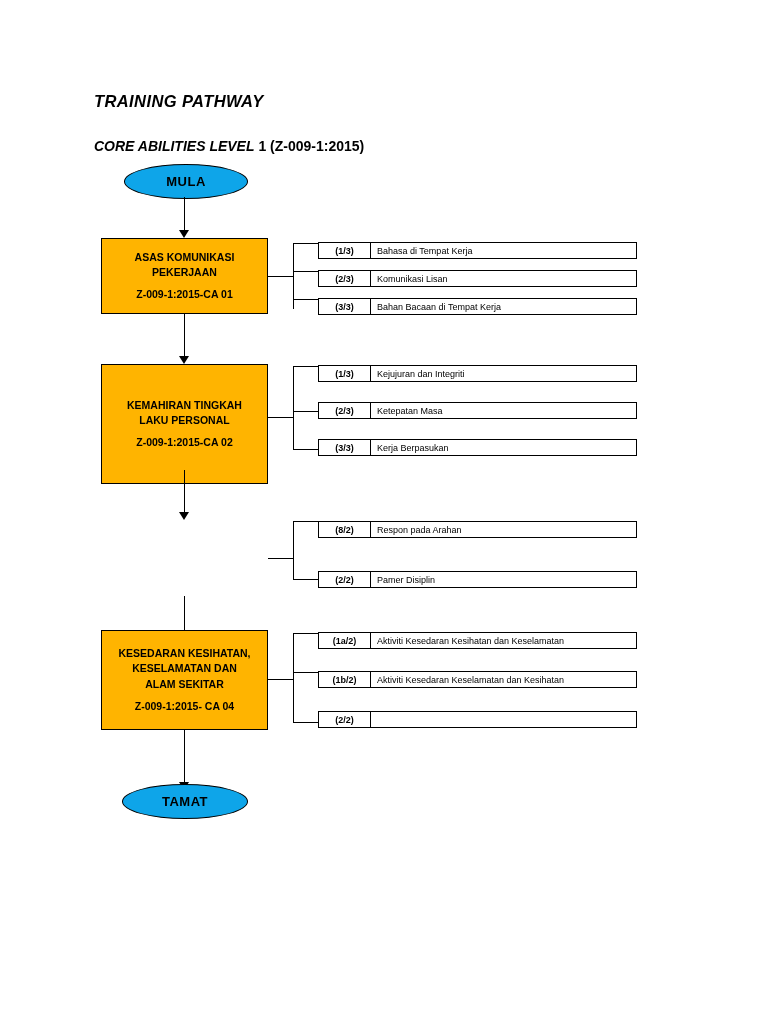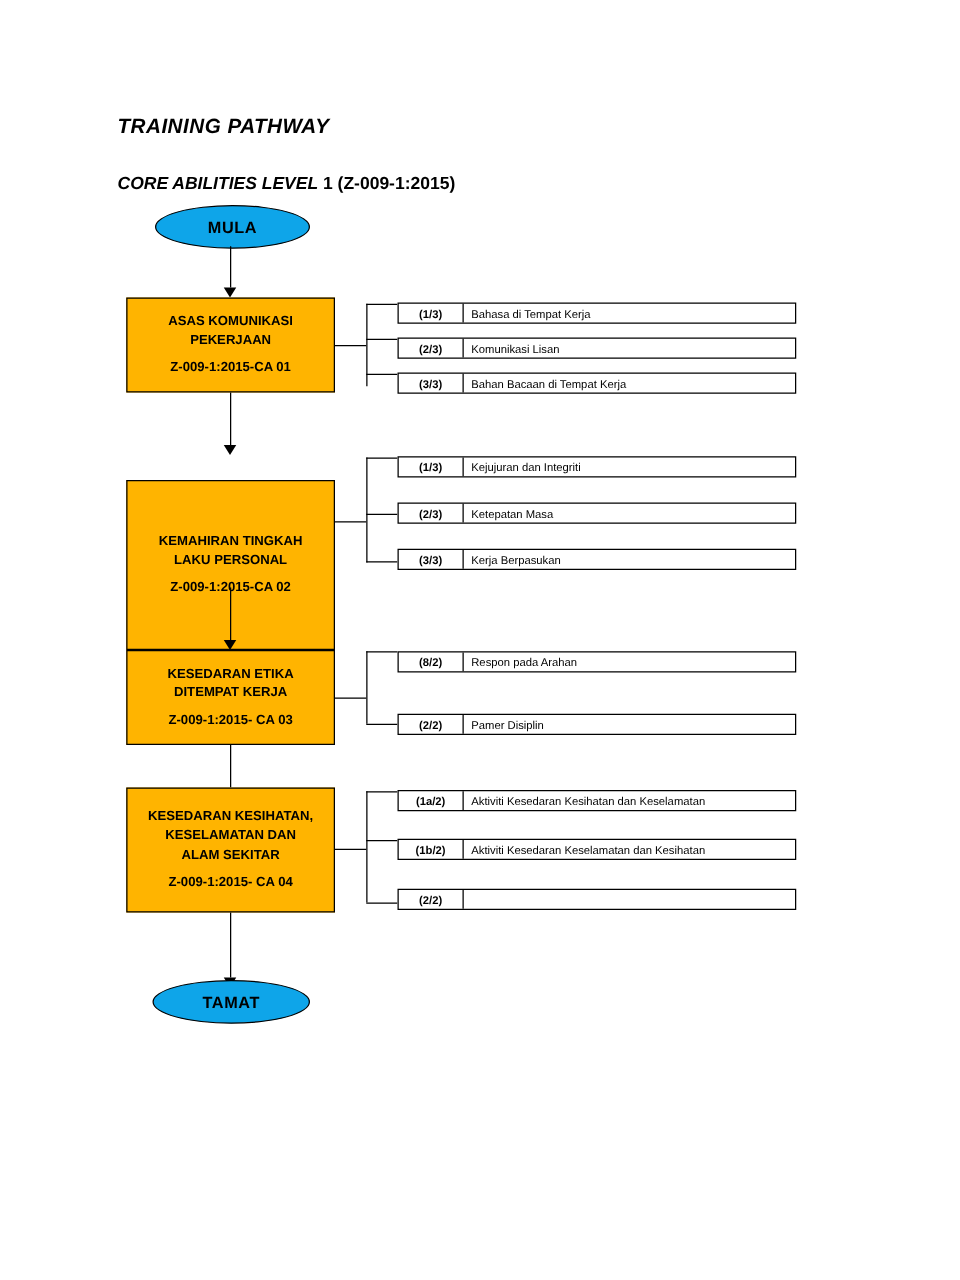--- a/index.html
+++ b/index.html
@@ -167,21 +167,21 @@
     <div class="txt">Komunikasi Lisan</div>
   </div>
   <div class="subrow" style="left:318px; top:298px; width:319px;">
     <div class="num">(3/3)</div>
     <div class="txt">Bahan Bacaan di Tempat Kerja</div>
   </div>
 
   <div class="vline" style="left:184px; top:314px; height:42px;"></div>
   <div class="arrow-down" style="left:179px; top:356px;"></div>
 
-  <div class="mainbox" style="left:101px; top:384px; width:167px; height:136px;">
+  <div class="mainbox" style="left:101px; top:364px; width:167px; height:120px;">
     <span class="ln">KEMAHIRAN TINGKAH</span>
     <span class="ln">LAKU PERSONAL</span>
     <span class="ln code">Z-009-1:2015-CA 02</span>
   </div>
   <div class="hline" style="left:268px; top:417px; width:25px;"></div>
   <div class="vline" style="left:293px; top:366px; height:84px;"></div>
   <div class="hline" style="left:293px; top:366px; width:25px;"></div>
   <div class="hline" style="left:293px; top:411px; width:25px;"></div>
   <div class="hline" style="left:293px; top:449px; width:25px;"></div>
 
@@ -194,25 +194,20 @@
     <div class="txt">Ketepatan Masa</div>
   </div>
   <div class="subrow" style="left:318px; top:439px; width:319px;">
     <div class="num">(3/3)</div>
     <div class="txt">Kerja Berpasukan</div>
   </div>
 
   <div class="vline" style="left:184px; top:470px; height:42px;"></div>
   <div class="arrow-down" style="left:179px; top:512px;"></div>
 
-  <div class="mainbox" style="left:101px; top:520px; width:167px; height:76px;">
-    <span class="ln">KESEDARAN ETIKA</span>
-    <span class="ln">DITEMPAT KERJA</span>
-    <span class="ln code">Z-009-1:2015- CA 03</span>
-  </div>
   <div class="hline" style="left:268px; top:558px; width:25px;"></div>
   <div class="vline" style="left:293px; top:521px; height:58px;"></div>
   <div class="hline" style="left:293px; top:521px; width:25px;"></div>
   <div class="hline" style="left:293px; top:579px; width:25px;"></div>
 
   <div class="subrow" style="left:318px; top:521px; width:319px;">
     <div class="num">(8/2)</div>
     <div class="txt">Respon pada Arahan</div>
   </div>
   <div class="subrow" style="left:318px; top:571px; width:319px;">

